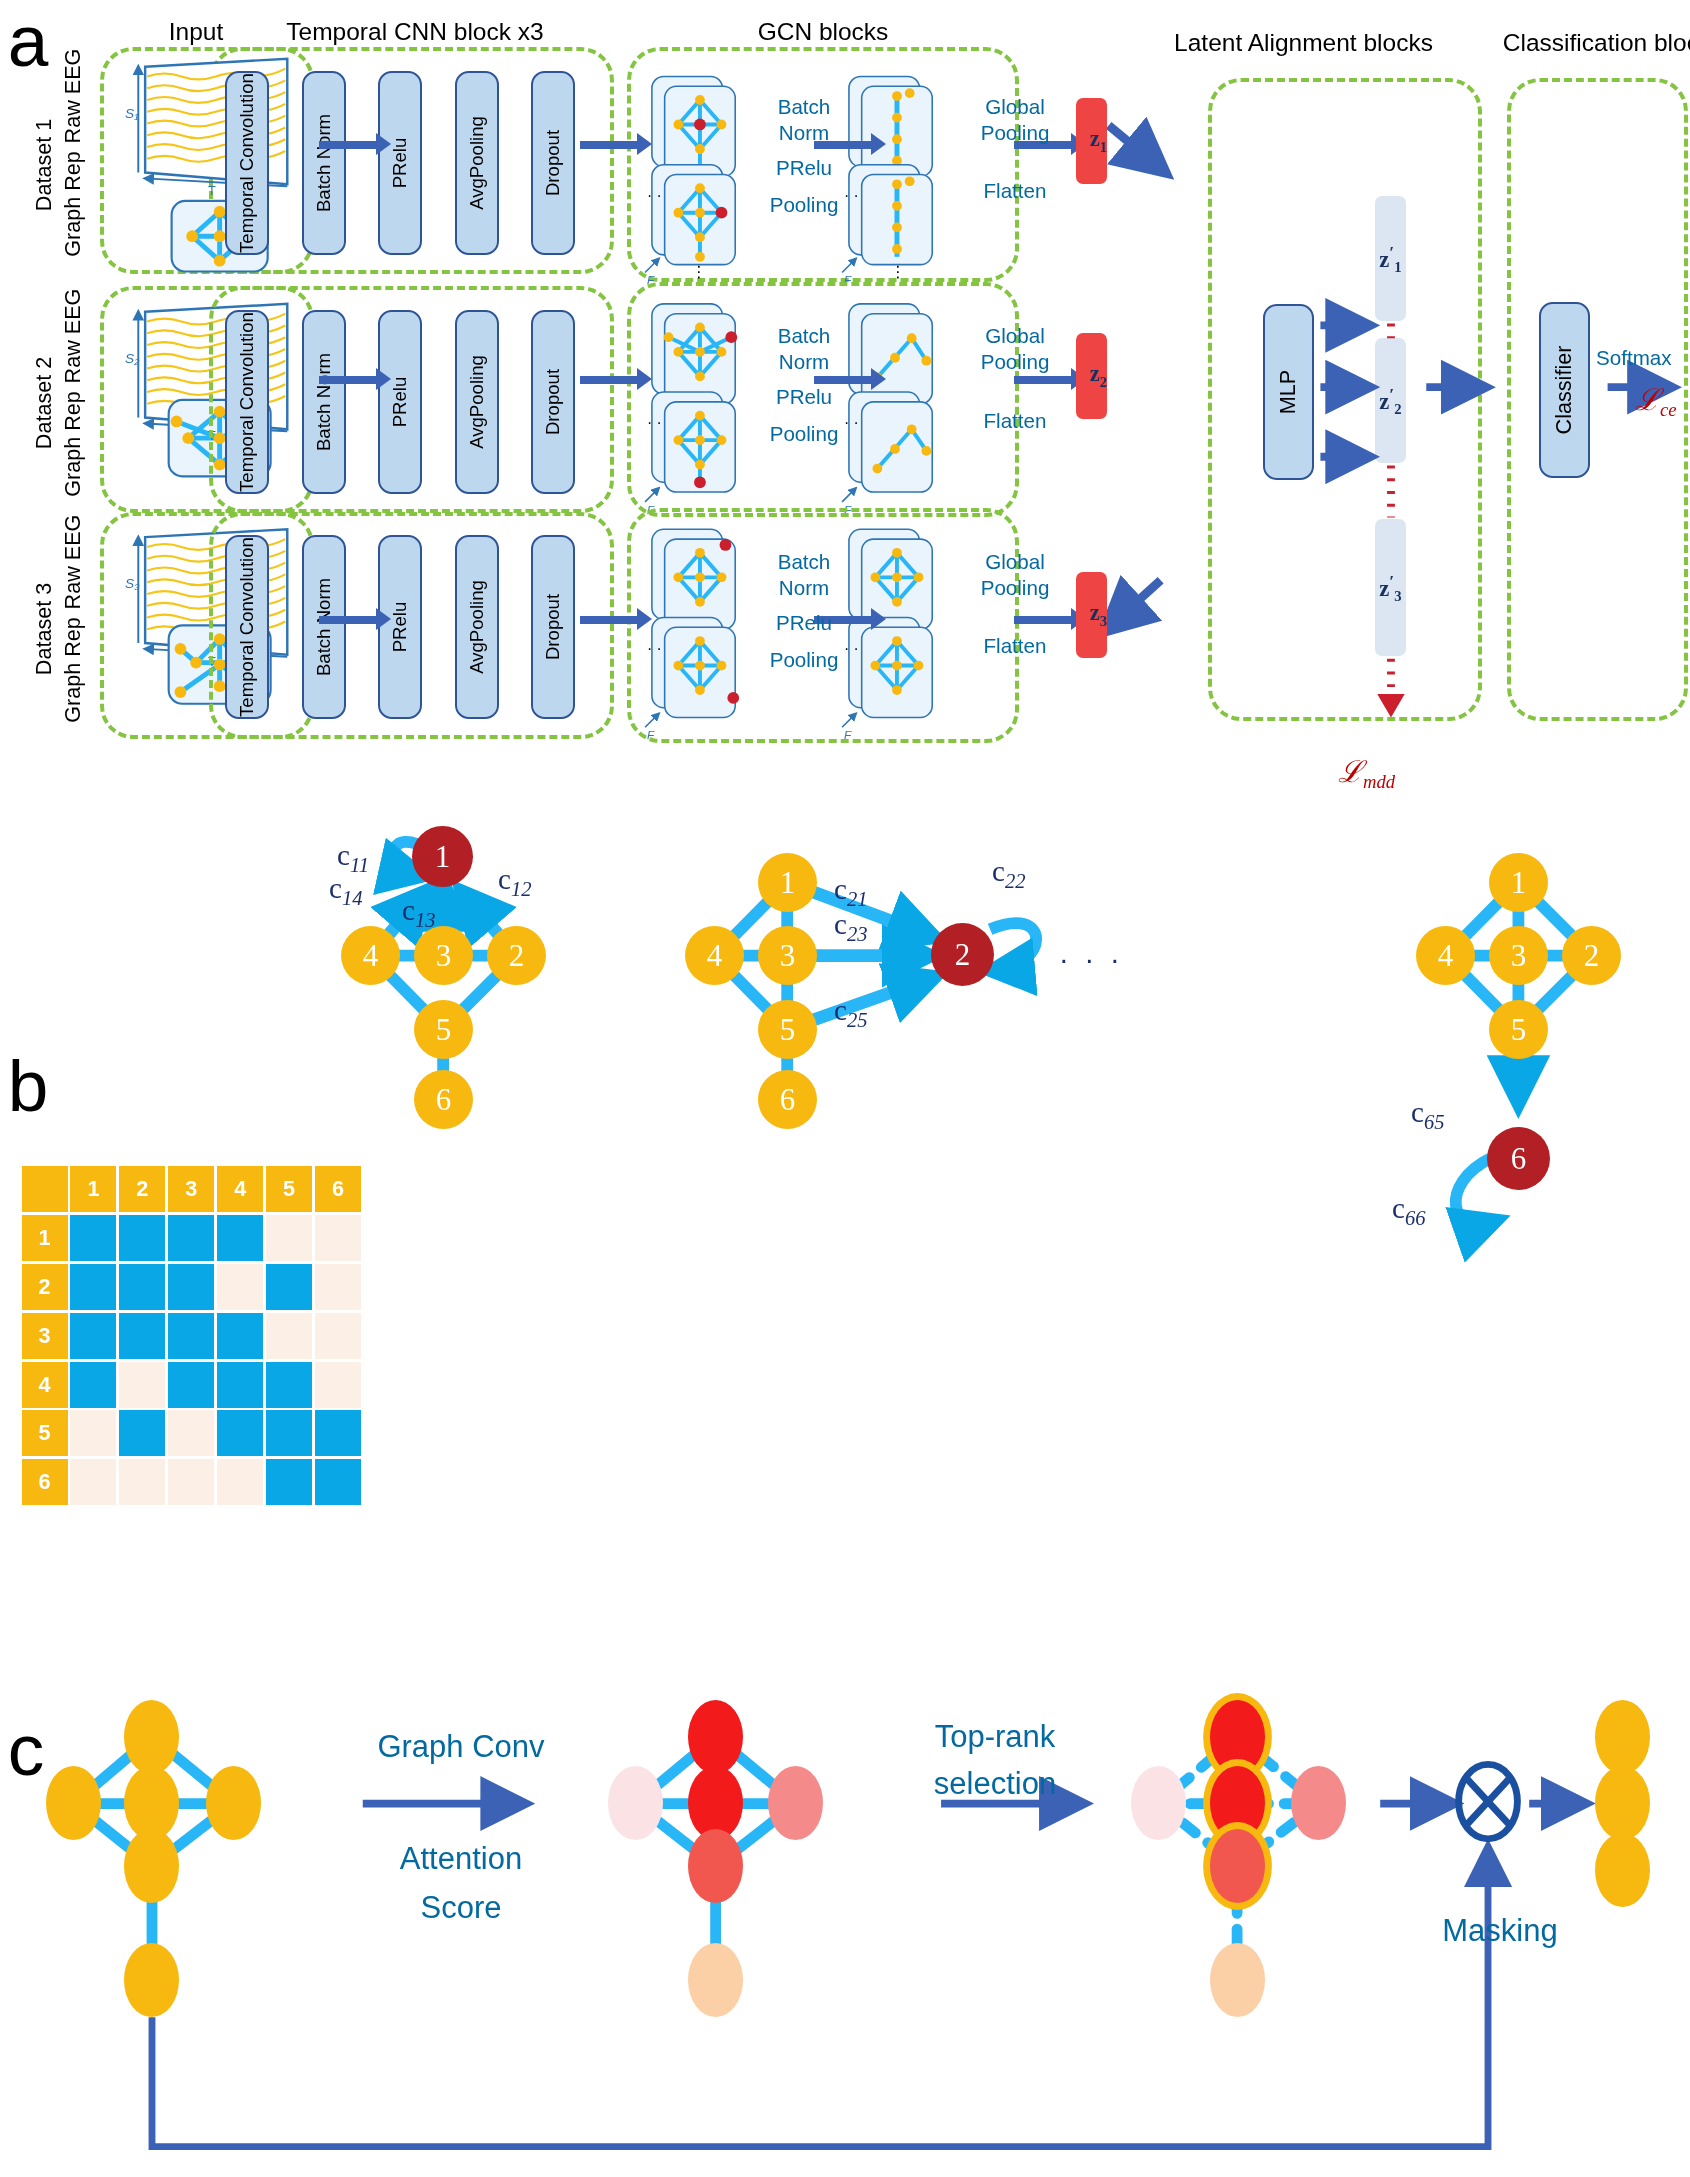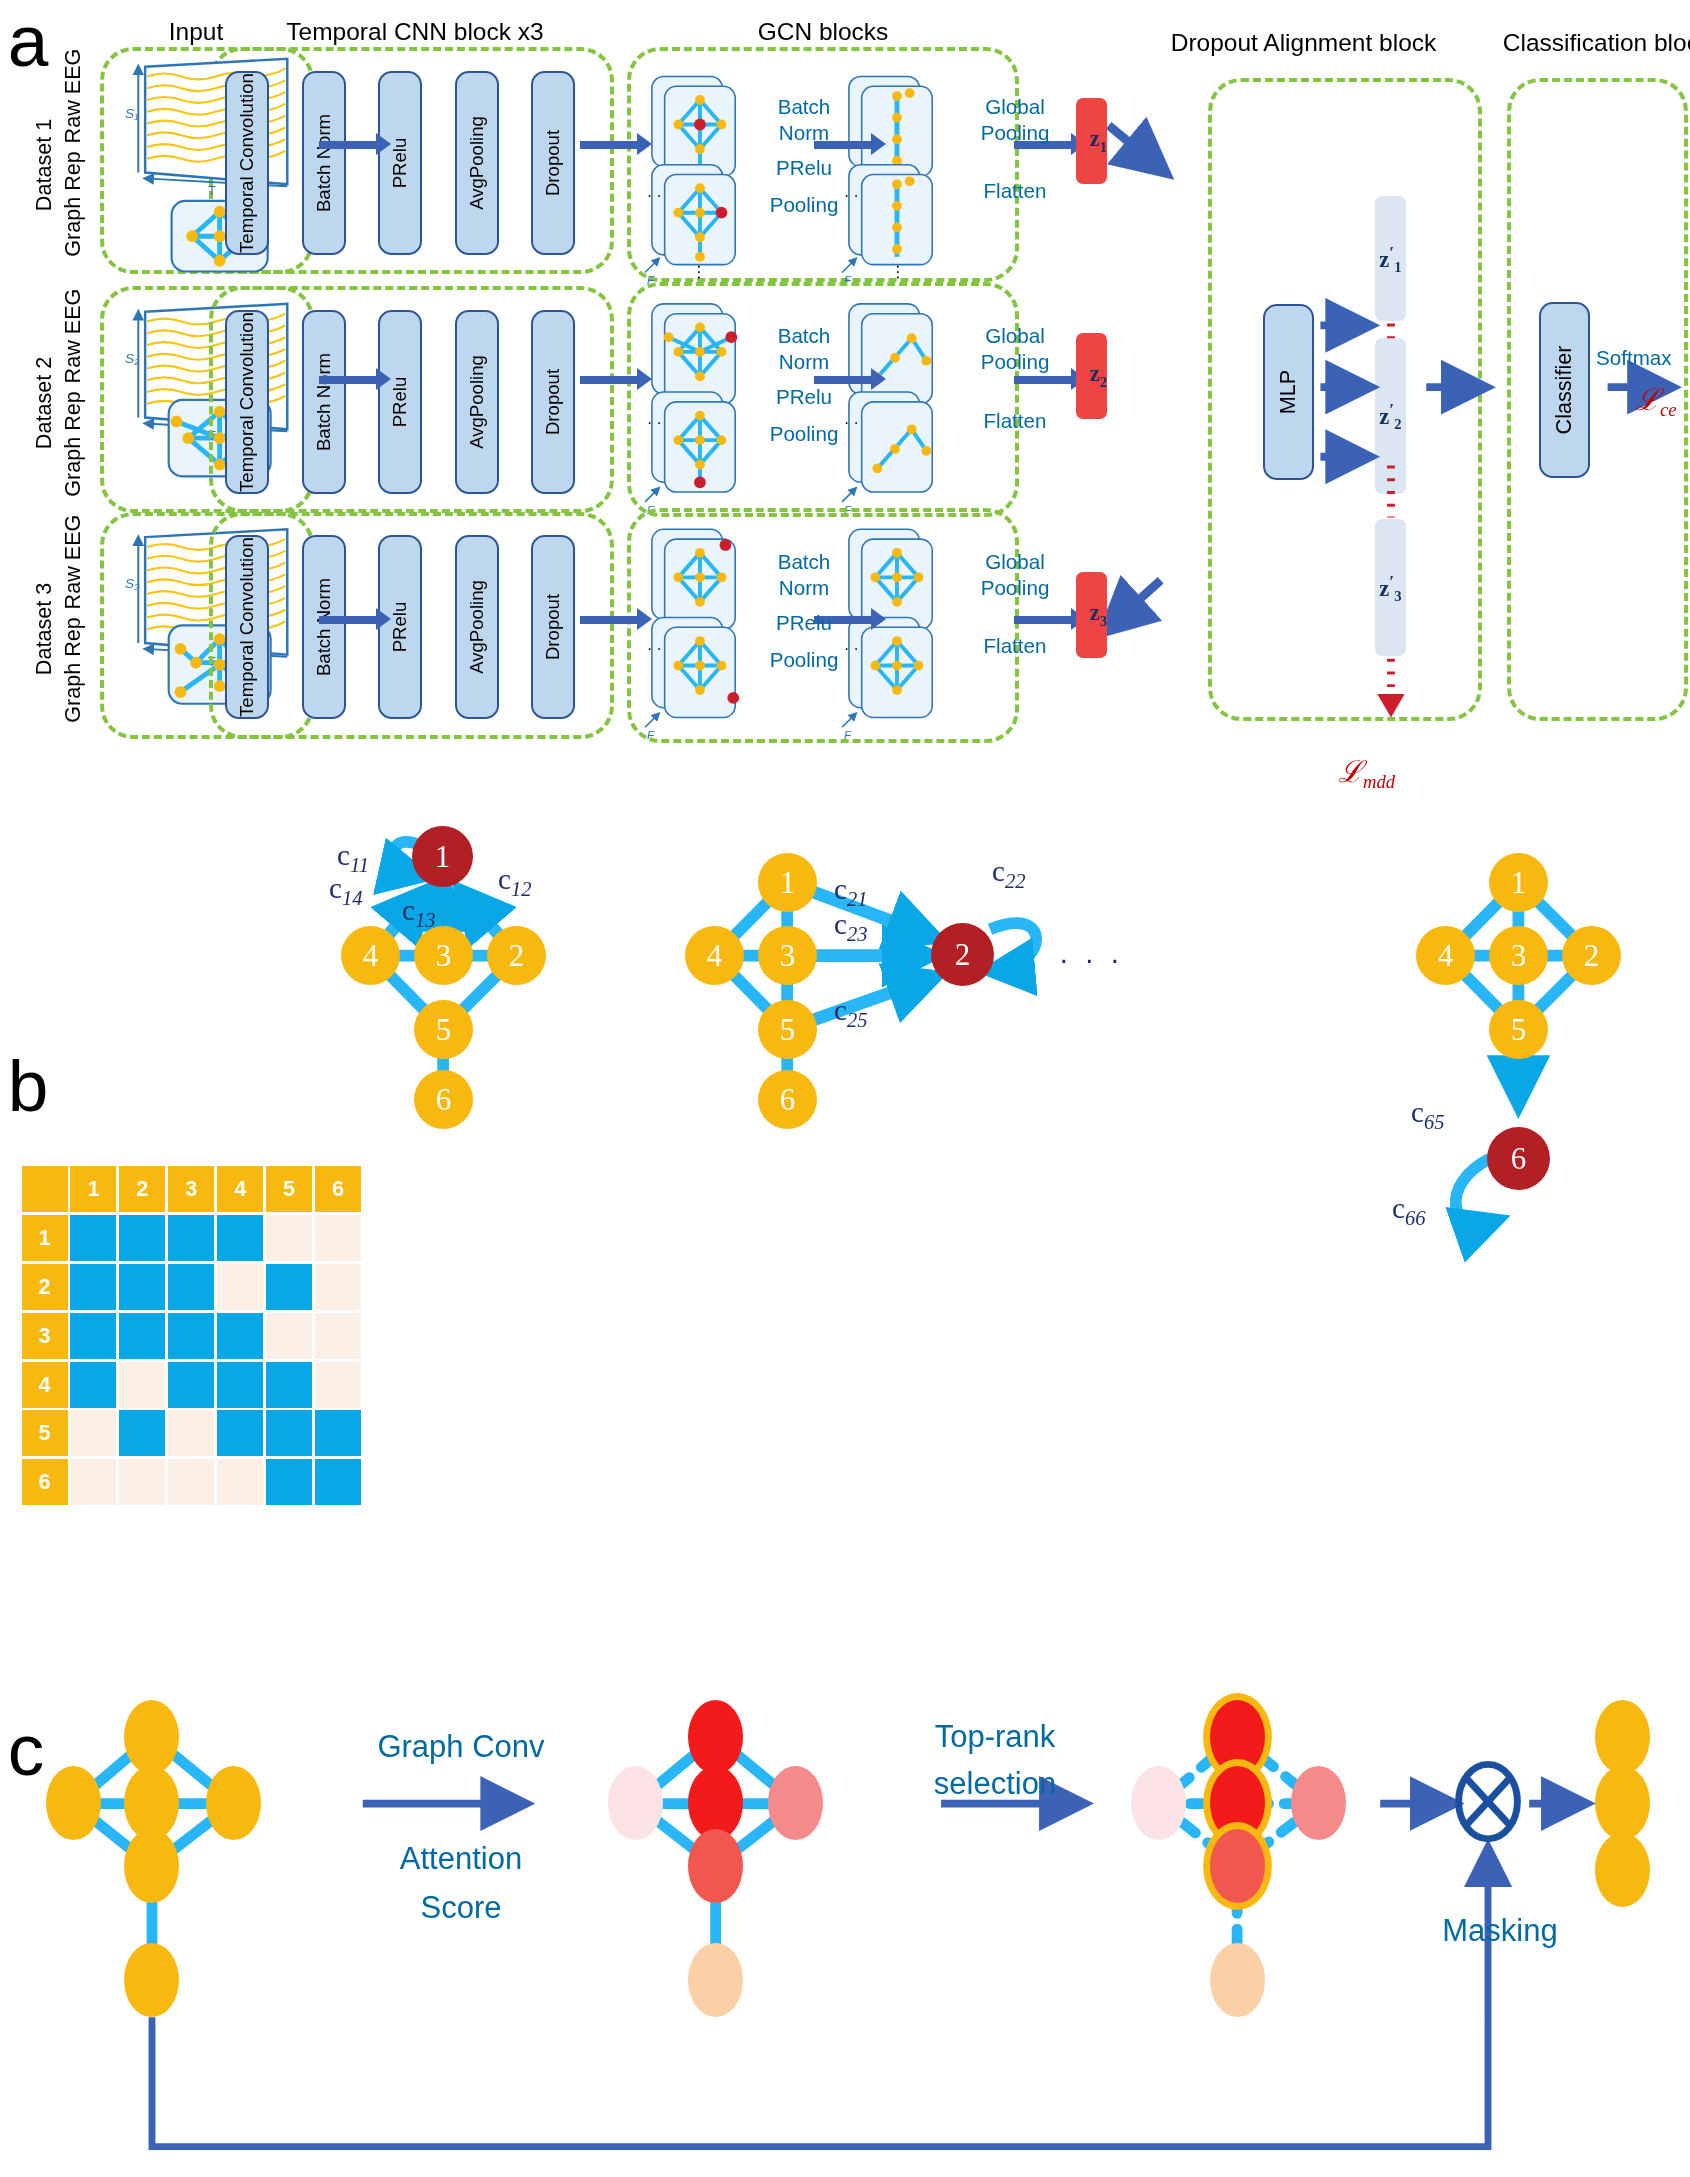--- a/index.html
+++ b/index.html
@@ -100,21 +100,21 @@
   svg { position:absolute; top:0; left:0; overflow:visible; }
 </style>
 </head>
 <body>
 
 <div class="panel-letter" style="left:7.8px; top:3.9px;">a</div>
 
 <div class="col-title" style="left:98px; top:17.6px; width:196px;">Input</div>
 <div class="col-title" style="left:214px; top:17.6px; width:402px;">Temporal CNN block x3</div>
 <div class="col-title" style="left:627px; top:17.6px; width:392px;">GCN blocks</div>
-<div class="col-title" style="left:1137px; top:29px; width:333px;">Dropout Alignment block</div>
+<div class="col-title" style="left:1137px; top:29px; width:333px;">Latent Alignment blocks</div>
 <div class="col-title" style="left:1460px; top:29px; width:294px;">Classification block</div>
 
 <div class="dashbox" style="left:100px; top:47px; width:214px; height:227px;"></div>
 <div class="dashbox" style="left:209px; top:47px; width:405px; height:227px;"></div>
 <div class="dashbox" style="left:627px; top:47px; width:392px; height:235px;"></div>
 
 <div class="sidelabel" style="left:-13.7px; top:152px; width:116px; text-align:center;">Dataset 1</div>
 <div class="sidelabel" style="left:17.6px; top:83px; width:110px; text-align:center;">Raw EEG</div>
 <div class="sidelabel" style="left:13.7px; top:191px; width:118px; text-align:center;">Graph Rep</div>
 
@@ -677,21 +677,21 @@
 <div class="dashbox" style="left:1208px; top:78px; width:274px; height:643px;"></div>
 <div class="dashbox" style="left:1507px; top:78px; width:181px; height:643px;"></div>
 
 <div class="bigblock" style="left:1263px; top:304px; width:51px; height:176px;">
     <span>MLP</span>
   </div>
 
 <div class="vbar" style="left:1375px; top:196px; width:31px; height:125px;">
   <span class="zlabel"><span>z</span><span class="pr">′</span><sub>1</sub></span>
 </div>
-<div class="vbar" style="left:1375px; top:338px; width:31px; height:156px;">
+<div class="vbar" style="left:1375px; top:338px; width:31px; height:125px;">
   <span class="zlabel"><span>z</span><span class="pr">′</span><sub>2</sub></span>
 </div>
 <div class="vbar" style="left:1375px; top:519px; width:31px; height:137px;">
   <span class="zlabel"><span>z</span><span class="pr">′</span><sub>3</sub></span>
 </div>
 
 <svg width="1691" height="2178" viewBox="0 0 1725 2222">
 
   <line x1="1347" y1="332" x2="1392" y2="332" stroke="#3b62b5" stroke-width="8" marker-end="url(#abh)"></line>
   <line x1="1347" y1="395" x2="1392" y2="395" stroke="#3b62b5" stroke-width="8" marker-end="url(#abh)"></line>

